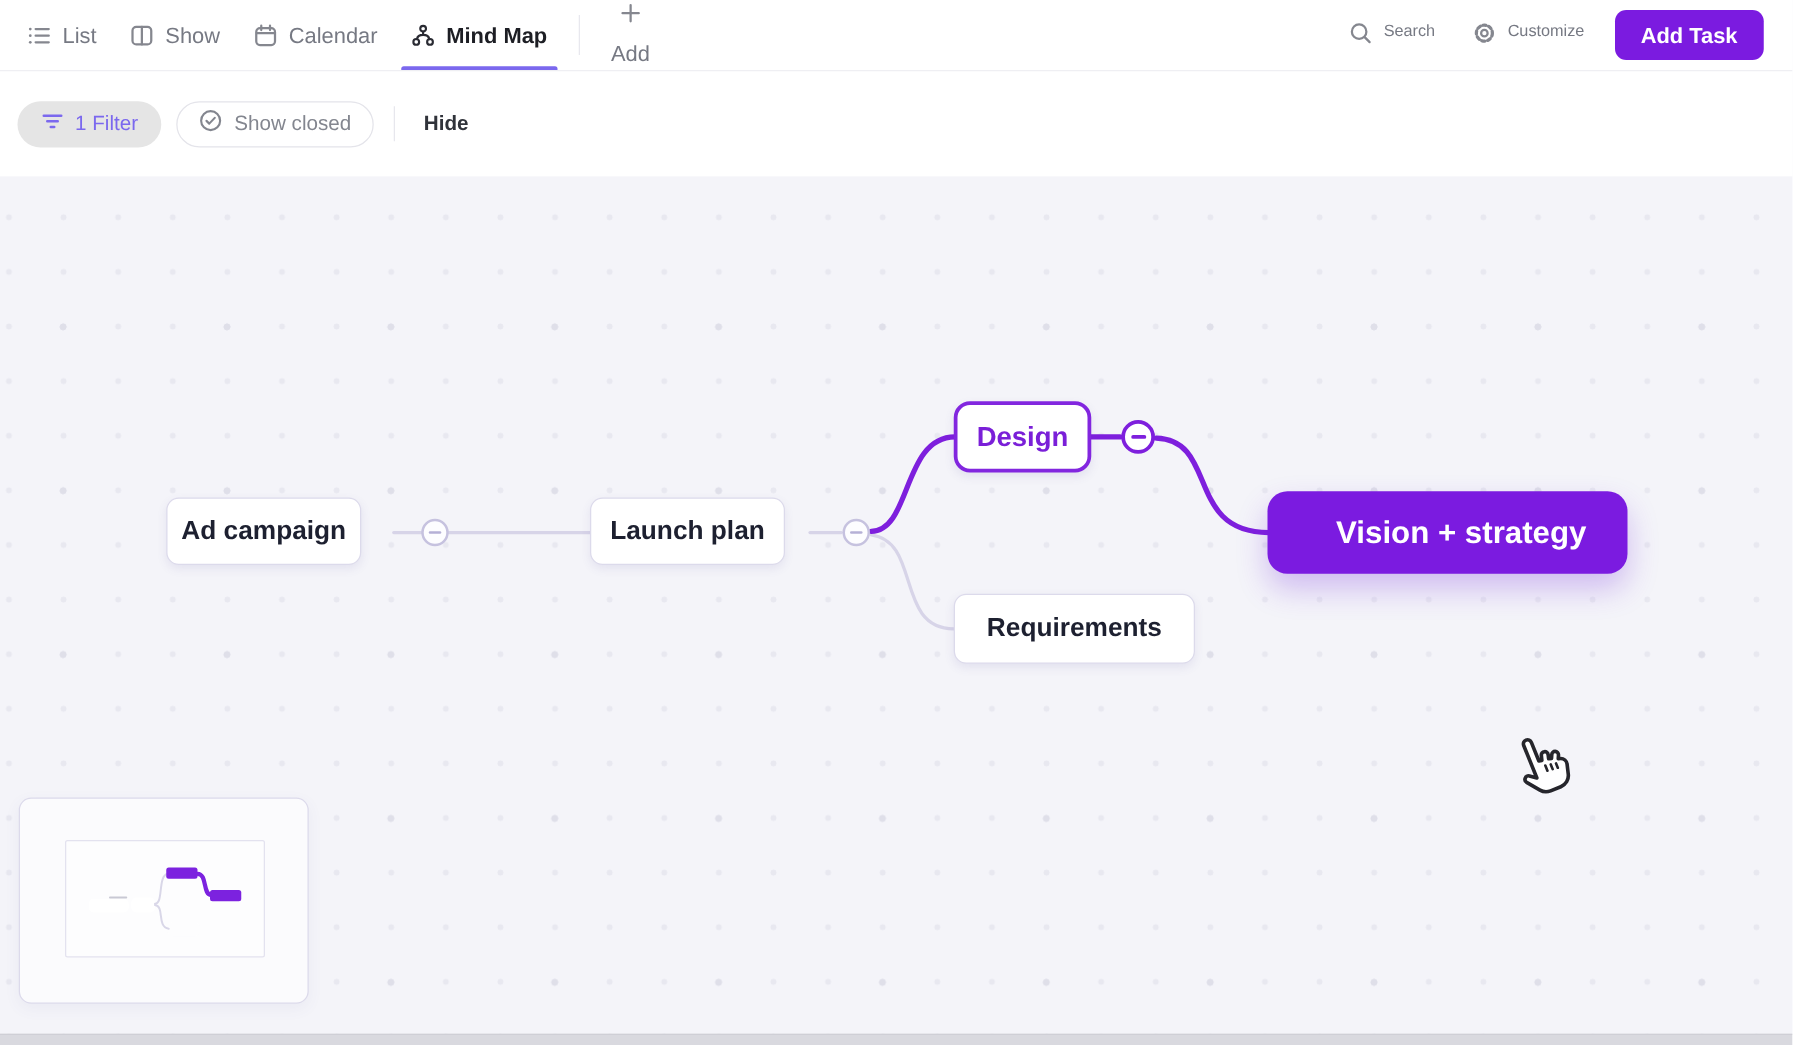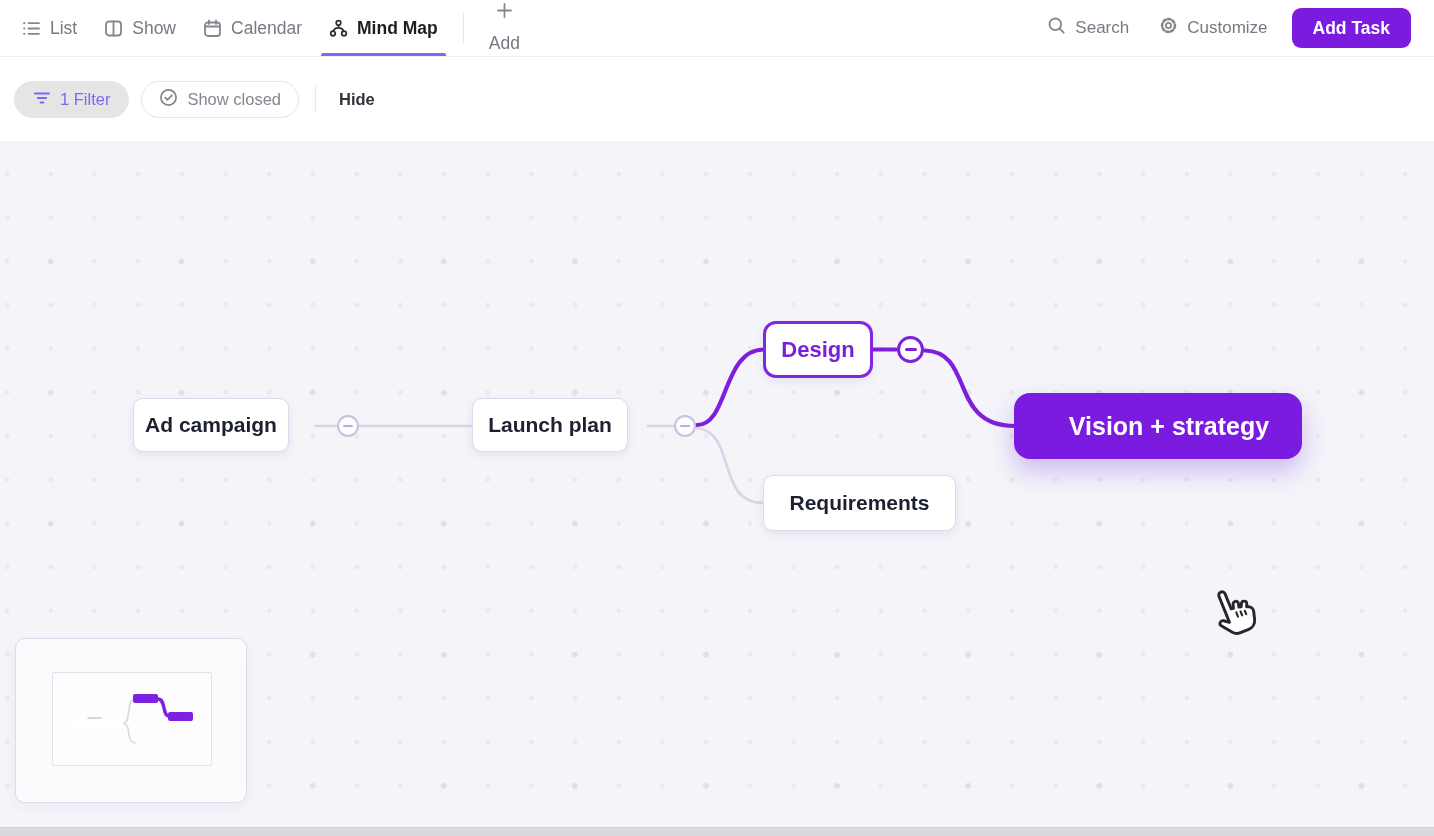--- a/index.html
+++ b/index.html
@@ -18,22 +18,22 @@
   .tab .ticon { display:flex; align-items:center; }
   .tab svg { stroke:#85878f; }
   .tab.active { color:#1d1e24; font-weight:600; }
   .tab.active svg { stroke:#2a2b33; }
   .tab.active::after { content:""; position:absolute; left:-8px; right:-8px; bottom:0;
     height:3px; background:#7b68ee; border-radius:2px 2px 0 0; }
   .vdiv { width:1px; height:32px; background:#e8e8ee; margin:0 25px; }
   .add-view { display:flex; align-items:center; gap:9px; background:none; border:none;
     cursor:pointer; font-family:inherit; font-size:17.5px; color:#767983; font-weight:500;flex-direction:column; }
   .top-right { margin-left:auto; display:flex; align-items:center; gap:30px; }
-  .top-link { display:flex; align-items:center; gap:9px; background:none; border:none;
-    cursor:pointer; font-family:inherit; font-size:17px; color:#767983; font-weight:500; }
+  .top-link { display:flex; gap:9px; background:none; border:none;
+    cursor:pointer; font-family:inherit; font-size:13px; color:#767983; font-weight:500; }
   .top-link svg { stroke:#85878f; }
   .add-task-btn { background:#7b1be0; color:#fff; border:none; border-radius:9px;
     height:40px; padding:0 21px; font-family:inherit; font-size:17.5px; font-weight:600;
     cursor:pointer; margin-left:-6px; }
 
   
   .filterbar { position:absolute; top:57px; left:0; right:0; height:84px; background:#fff;
     display:flex; align-items:center; padding:0 14px; z-index:4; }
   .pill { display:flex; align-items:center; gap:9px; height:37px; border-radius:19px;
     font-family:inherit; font-size:16.5px; cursor:pointer; border:none; }

